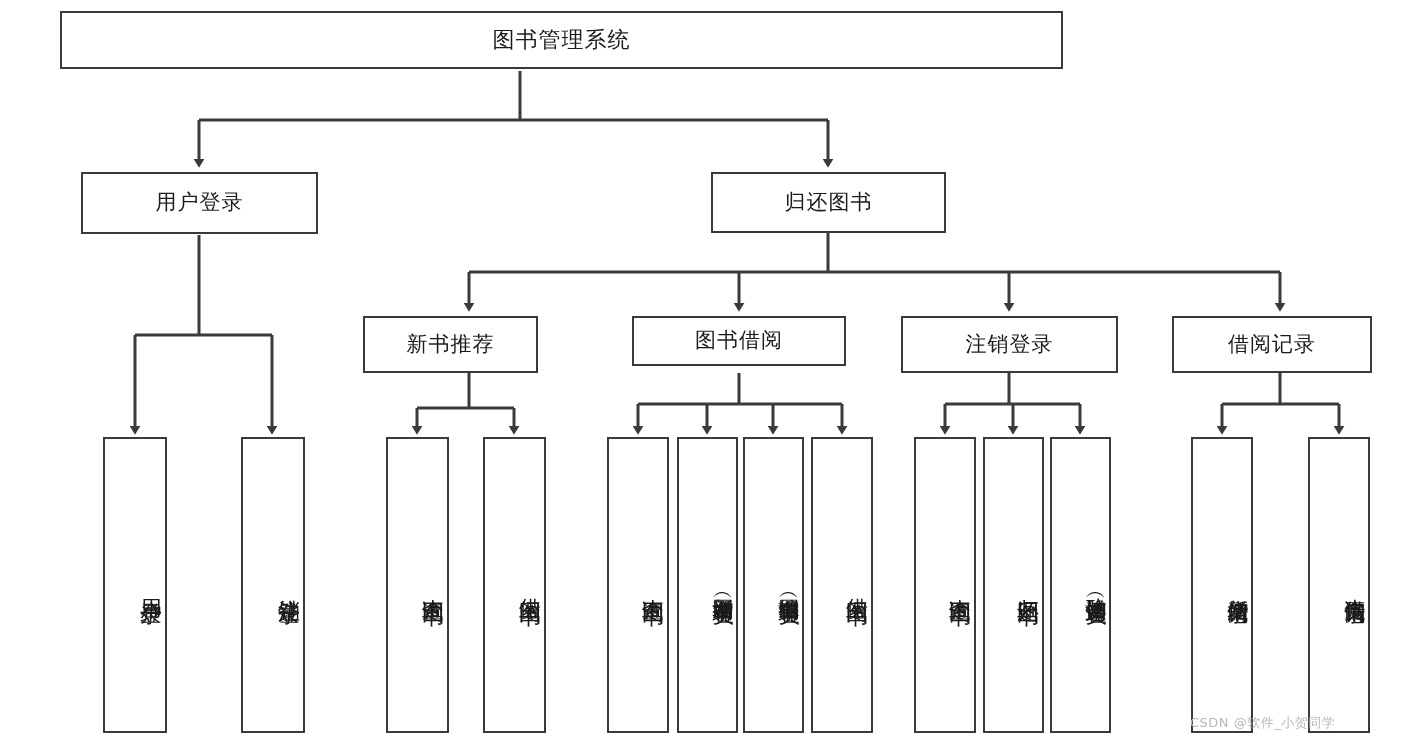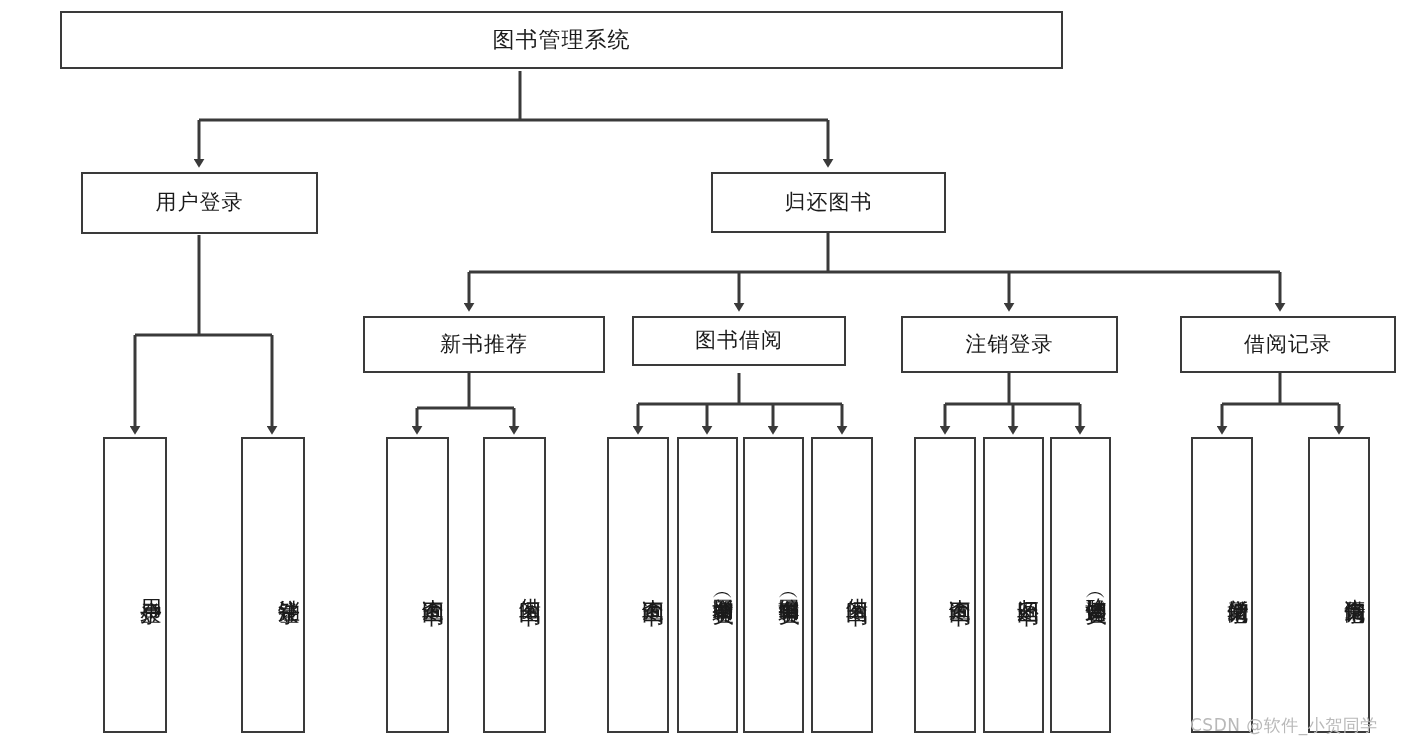--- a/index.html
+++ b/index.html
@@ -60,21 +60,21 @@
     white-space: nowrap;
   }
   .node.v.tall {
     font-size: 21px;
     letter-spacing: 1px;
   }
   .watermark {
     position: absolute;
     left: 1190px;
     top: 714px;
-    font-size: 17px;
+    font-size: 13px;
     color: #b9b9b9;
     letter-spacing: 0.5px;
     white-space: nowrap;
     z-index: 3;
   }
 </style>
 </head>
 <body>
 
 <div id="canvas">
@@ -127,24 +127,24 @@
       <path d="M1222,404 L1222,427" marker-end="url(#arrow)"></path>
       <path d="M1339,404 L1339,427" marker-end="url(#arrow)"></path>
     </g>
   </svg>
 
   <div class="node h root" style="left:19px; top:11px; width:1003px; height:58px;">图书管理系统</div>
 
   <div class="node h" style="left:81px; top:172px; width:237px; height:62px;">用户登录</div>
   <div class="node h" style="left:711px; top:172px; width:235px; height:61px;">归还图书</div>
 
-  <div class="node h" style="left:363px; top:316px; width:242px; height:57px;">新书推荐</div>
+  <div class="node h" style="left:363px; top:316px; width:175px; height:57px;">新书推荐</div>
   <div class="node h" style="left:632px; top:316px; width:214px; height:50px;">图书借阅</div>
   <div class="node h" style="left:901px; top:316px; width:217px; height:57px;">注销登录</div>
-  <div class="node h" style="left:1172px; top:316px; width:216px; height:57px;margin-left:8px;">借阅记录</div>
+  <div class="node h" style="left:1172px; top:316px; width:200px; height:57px;">借阅记录</div>
 
   <div class="node v" style="left:103px; top:437px; width:64px; height:296px;">用户登录</div>
   <div class="node v" style="left:241px; top:437px; width:64px; height:296px;">注销登录</div>
 
   <div class="node v" style="left:386px; top:437px; width:63px; height:296px;">查询图书</div>
   <div class="node v" style="left:483px; top:437px; width:63px; height:296px;">借阅图书</div>
 
   <div class="node v" style="left:607px; top:437px; width:62px; height:296px;">查询图书</div>
   <div class="node v tall" style="left:677px; top:437px; width:61px; height:296px;">新增图书（管理员）</div>
   <div class="node v tall" style="left:743px; top:437px; width:61px; height:296px;">编辑图书（管理员）</div>

